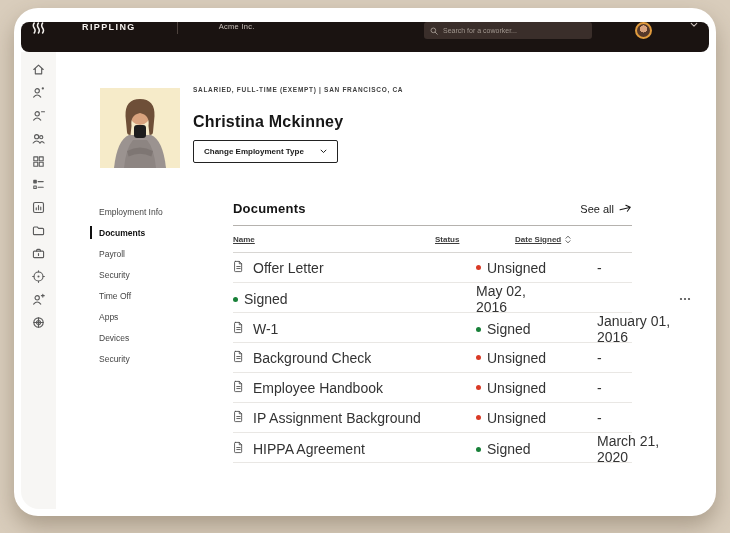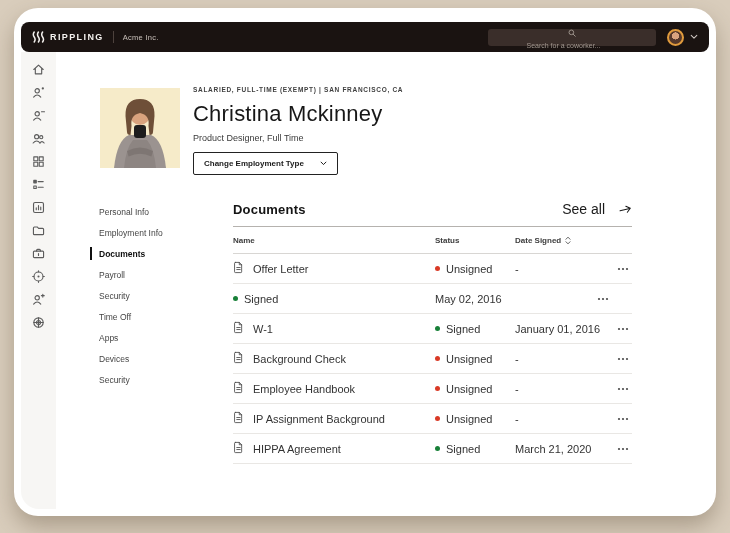--- a/index.html
+++ b/index.html
@@ -12,29 +12,29 @@
   }
   .window {
     position:absolute; left:14px; top:8px; width:702px; height:508px;
     background:#ffffff; border-radius:24px;
     box-shadow:0 10px 22px rgba(92,76,56,.38);
   }
   
   .topbar {
     position:absolute; left:7px; top:14px; width:688px; height:30px;
     background:#1a1311; border-radius:8px;
-    display:flex; align-items:center; padding:0 11px;
+    display:flex; align-items:flex-start; padding:0 11px;gap:32px;
   }
   .brand { color:#f4f1ee; font-size:9px; font-weight:bold; letter-spacing:1.4px; margin-left:5px; }
   .topbar-divider { width:1px; height:12px; background:#4d423d; margin:0 9px; }
   .company { color:#c9c0ba; font-size:7.5px; letter-spacing:.3px; }
   .topbar-spacer { flex:1; }
   .searchbox {
     width:168px; height:17px; background:#3a2e2a; border-radius:3px;
-    display:flex; align-items:center; padding:0 6px; gap:5px; margin-right:11px;flex-direction:column;
+    display:flex; align-items:center; padding:0 6px; gap:5px; margin-right:11px;
   }
   .searchbox input {
     flex:1; background:transparent; border:none; outline:none;
     font-family:"Liberation Sans", sans-serif;
     font-size:7px; color:#d6cdc7;
   }
   .searchbox input::placeholder { color:#a1978f; }
   .avatar {
     width:17px; height:17px; border-radius:50%;
     border:2px solid #e09b3d;
@@ -49,21 +49,21 @@
   }
   .rail-item { width:16px; height:16px; display:flex; align-items:center; justify-content:center; cursor:pointer; }
   .rail-item svg { stroke:#5c5c5c; fill:none; stroke-width:1.2; stroke-linecap:round; stroke-linejoin:round; }
   
   .photo {
     position:absolute; left:86px; top:80px; width:80px; height:80px;
     background:#f6ebc9; overflow:hidden;
   }
   .profile-text { position:absolute; left:179px; top:78px; }
   .eyebrow { font-size:6.5px; font-weight:bold; letter-spacing:.7px; color:#3f3f3f; }
-  .name { font-size:22px; font-weight:normal; color:#171717; margin-top:8px; letter-spacing:.2px; }
+  .name { font-size:16px; font-weight:bold; color:#171717; margin-top:20px; letter-spacing:.2px; }
   .subtitle { font-size:9px; color:#3a3a3a; margin-top:6px; }
   .change-btn {
     margin-top:9px; display:inline-flex; align-items:center; gap:16px;
     border:1px solid #222; border-radius:2px; background:#fff;
     padding:6px 10px; font-size:8px; font-weight:bold; color:#1b1b1b; cursor:pointer;
     font-family:"Liberation Sans", sans-serif;
   }
   
   .nav { position:absolute; left:85px; top:193px; width:112px; }
   .nav-item {
@@ -71,26 +71,26 @@
     font-size:8.5px; color:#454545; cursor:pointer;
   }
   .nav-item.active { font-weight:bold; color:#101010; }
   .nav-item.active::before {
     content:""; position:absolute; left:-9px; top:4px; width:2px; height:13px; background:#101010;
   }
   
   .docs { position:absolute; left:219px; top:193px; width:399px; }
   .docs-head { display:flex; align-items:center; justify-content:space-between; }
   .docs-title { font-size:13px; font-weight:bold; color:#141414; letter-spacing:.2px; }
-  .see-all { display:flex; align-items:center; gap:14px; font-size:14px; color:#1a1a1a; cursor:pointer; }
+  .see-all { display:flex; align-items:center; gap:5px; font-size:11px; color:#1a1a1a; cursor:pointer; }
   .docs-rule { border-bottom:1px solid #b5b2ae; margin-top:9px; }
   .tgrid { display:grid; grid-template-columns:202px 80px 97px 20px; align-items:center; }
   .thead { padding:9px 0 8px; border-bottom:1px solid #d8d6d3; font-size:8px; font-weight:bold; color:#3c3c3c; }
-  .th { display:flex; align-items:center; gap:4px; }
-  .trow { height:30px; border-bottom:1px solid #e9e7e4; font-size:11px; color:#333; cursor:pointer; }
+  .th { display:flex; align-items:center; gap:4px;text-decoration:underline; }
+  .trow { height:30px; border-bottom:1px solid #e9e7e4; font-size:14px; color:#333; cursor:pointer;gap:41px; }
   .cell-name { display:flex; align-items:center; gap:9px; }
   .cell-status { display:flex; align-items:center; gap:6px; }
   .dot { width:5px; height:5px; border-radius:50%; background:#999; }
   .dot[data-status="Signed"]   { background:#188038; }
   .dot[data-status="Unsigned"] { background:#d93a26; }
   .cell-menu { display:flex; justify-content:flex-end; padding-right:2px; }
   .menu-btn { display:flex; align-items:center; cursor:pointer; padding:3px 1px; }
   .doc-glyph svg { stroke:#4c4c4c; fill:none; stroke-width:1.1; stroke-linejoin:round; stroke-linecap:round; }
 </style>
 </head>
@@ -220,33 +220,31 @@
       <path d="M24 80 Q26 60 33 52 L47 52 Q54 60 56 80 Z" fill="#8d8582"></path>
       <rect x="34" y="37" width="12" height="13" rx="3" fill="#1e1e1e"></rect>
       <circle cx="40" cy="27" r="10" fill="#d9a37e"></circle>
       <path d="M40 11 q-15 0 -14.5 17 l1.5 16 q0 3 3.5 3 l1 -9 q-1.5 -11 8.5 -13 q10 2 8.5 13 l1 9 q3.5 0 3.5 -3 l1.5 -16 q0.5 -17 -14.5 -17 z" fill="#6e4f38"></path>
       <path d="M27 63 q13 -7 26 0 l-1.6 5.4 q-11.4 -5.4 -22.8 0 z" fill="#7e7673"></path>
     </svg>
   </div>
   <div class="profile-text">
     <div class="eyebrow">SALARIED, FULL-TIME (EXEMPT) | SAN FRANCISCO, CA</div>
     <div class="name">Christina Mckinney</div>
-    <div class="subtitle">Product Designer, Full Time</div>
     <button class="change-btn">
       <span>Change Employment Type</span>
       <span style="display:flex;">
         <svg width="7" height="5" viewBox="0 0 10 7">
             <path d="M1.5 1.5 L5 5 L8.5 1.5" stroke="#1b1b1b" stroke-width="1.4" fill="none" stroke-linecap="round" stroke-linejoin="round"></path>
           </svg>
       </span>
     </button>
   </div>
 
   <div class="nav">
-    <div class="nav-item">Personal Info</div>
     <div class="nav-item">Employment Info</div>
     <div class="nav-item active">Documents</div>
     <div class="nav-item">Payroll</div>
     <div class="nav-item">Security</div>
     <div class="nav-item">Time Off</div>
     <div class="nav-item">Apps</div>
     <div class="nav-item">Devices</div>
     <div class="nav-item">Security</div>
   </div>
 

